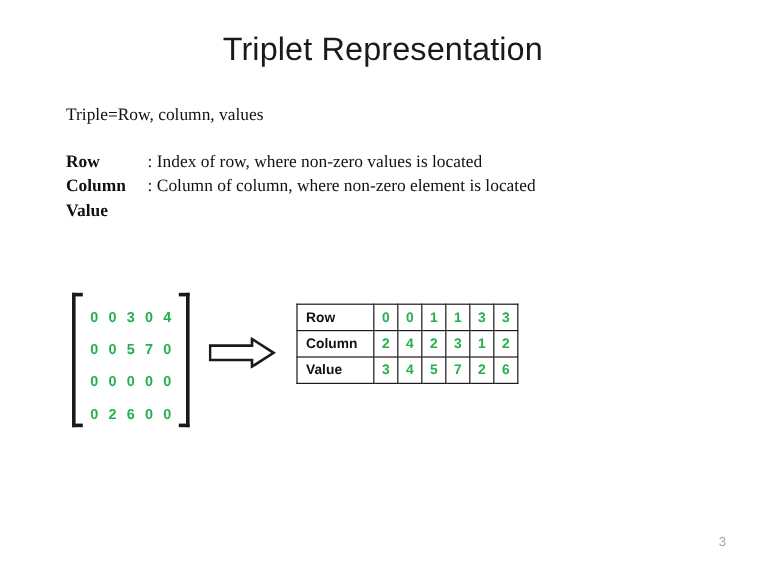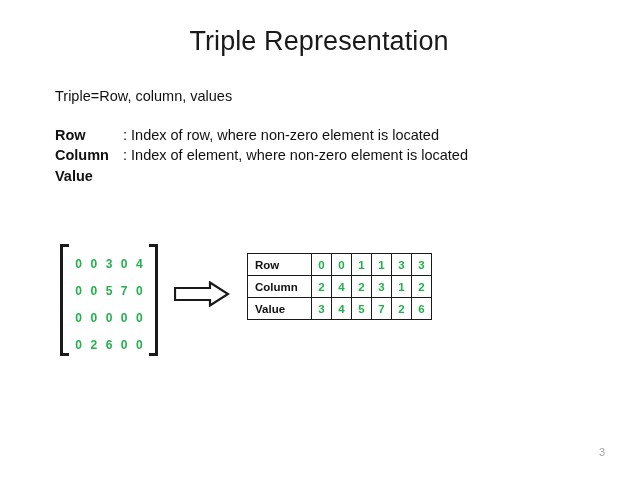--- a/index.html
+++ b/index.html
@@ -28,20 +28,21 @@
     color: #1a1a1a;
     letter-spacing: 0.1px;
   }
 
   
   .body-block {
     position: absolute;
     left: 55px;
     top: 86px;
     width: 540px;
+    font-family: Liberation Serif, serif;
   }
   .line {
     font-size: 14.5px;
     line-height: 20.5px;
     color: #111111;
     white-space: pre;
   }
   .line.spacer {
     height: 18px;
     line-height: 18px;
@@ -151,34 +152,34 @@
     position: absolute;
     right: 33px;
     bottom: 20px;
     font-size: 11px;
     color: #a6a6a6;
   }
 </style>
 </head>
 <body>
 
-<div class="slide-title">Triple Representation</div>
+<div class="slide-title">Triplet Representation</div>
 
 <div class="body-block">
   <div class="line">Triple=Row, column, values</div>
   <div class="line spacer">&nbsp;</div>
 
   <div class="defs">
     <div class="def-row">
       <span class="def-term">Row</span>
-      <span class="def-desc">: Index of row, where non-zero element is located</span>
+      <span class="def-desc">: Index of row, where non-zero values is located</span>
     </div>
     <div class="def-row">
       <span class="def-term">Column</span>
-      <span class="def-desc">: Index of element, where non-zero element is located</span>
+      <span class="def-desc">: Column of column, where non-zero element is located</span>
     </div>
     <div class="def-row">
       <span class="def-term">Value</span>
     </div>
   </div>
 
 </div>
 
 <div class="matrix-wrap">
   <div class="bracket left"></div>

